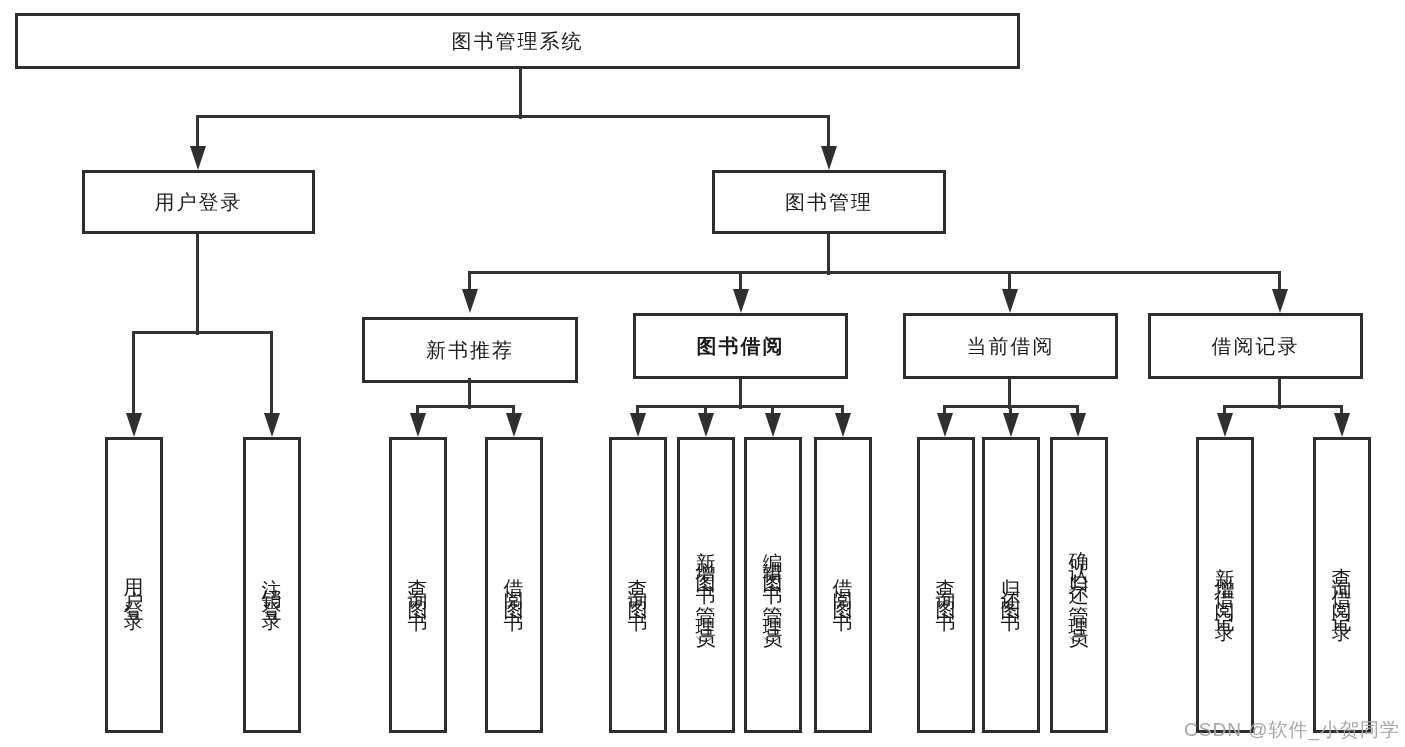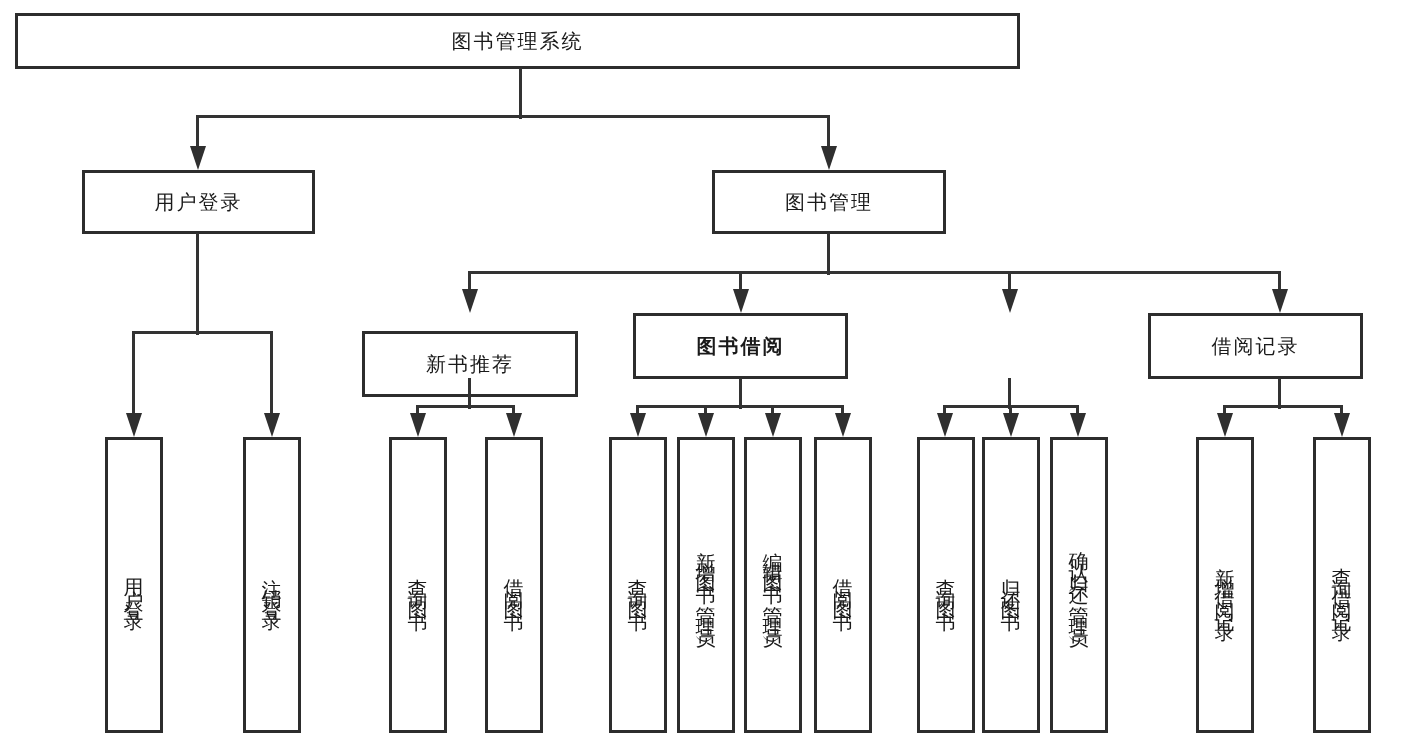--- a/index.html
+++ b/index.html
@@ -36,25 +36,28 @@
     <span class="h-label">图书管理系统</span>
   </div>
 
   <div class="box" style="left:82px;top:170px;width:233px;height:64px;">
     <span class="h-label">用户登录</span>
   </div>
   <div class="box" style="left:712px;top:170px;width:234px;height:64px;justify-content:center;">
     <span class="h-label">图书管理</span>
   </div>
 
-  <div class="box" style="left:362px;top:331px;width:216px;height:66px;">
+  <div class="box" style="left:362px;top:317px;width:216px;height:66px;">
     <span class="h-label">新书推荐</span>
   </div>
   <div class="box" style="left:633px;top:313px;width:215px;height:66px;font-weight:bold;">
     <span class="h-label">图书借阅</span>
+  </div>
+  <div class="box" style="left:903px;top:313px;width:215px;height:66px;">
+    <span class="h-label">当前借阅</span>
   </div>
   <div class="box" style="left:1148px;top:313px;width:215px;height:66px;">
     <span class="h-label">借阅记录</span>
   </div>
 
   <div class="box" style="left:105px;top:437px;width:58px;height:296px;">
     <span class="v-label">用户登录</span>
   </div>
   <div class="box" style="left:243px;top:437px;width:58px;height:296px;">
     <span class="v-label">注销登录</span>
@@ -141,13 +144,14 @@
       <div class="line" style="left: 1009px; top: 407px; width: 3px; height: 10px;"></div>
       <div class="arrowhead" style="left: 1003px; top: 413px;"></div>
       <div class="line" style="left: 1076px; top: 407px; width: 3px; height: 10px;"></div>
       <div class="arrowhead" style="left: 1070px; top: 413px;"></div>
       <div class="line" style="left: 1223px; top: 407px; width: 3px; height: 10px;"></div>
       <div class="arrowhead" style="left: 1217px; top: 413px;"></div>
       <div class="line" style="left: 1340px; top: 407px; width: 3px; height: 10px;"></div>
       <div class="arrowhead" style="left: 1334px; top: 413px;"></div>
     </div>
 
+  <div class="watermark">CSDN @软件_小贺同学</div>
 </div>
 
 </body></html>

